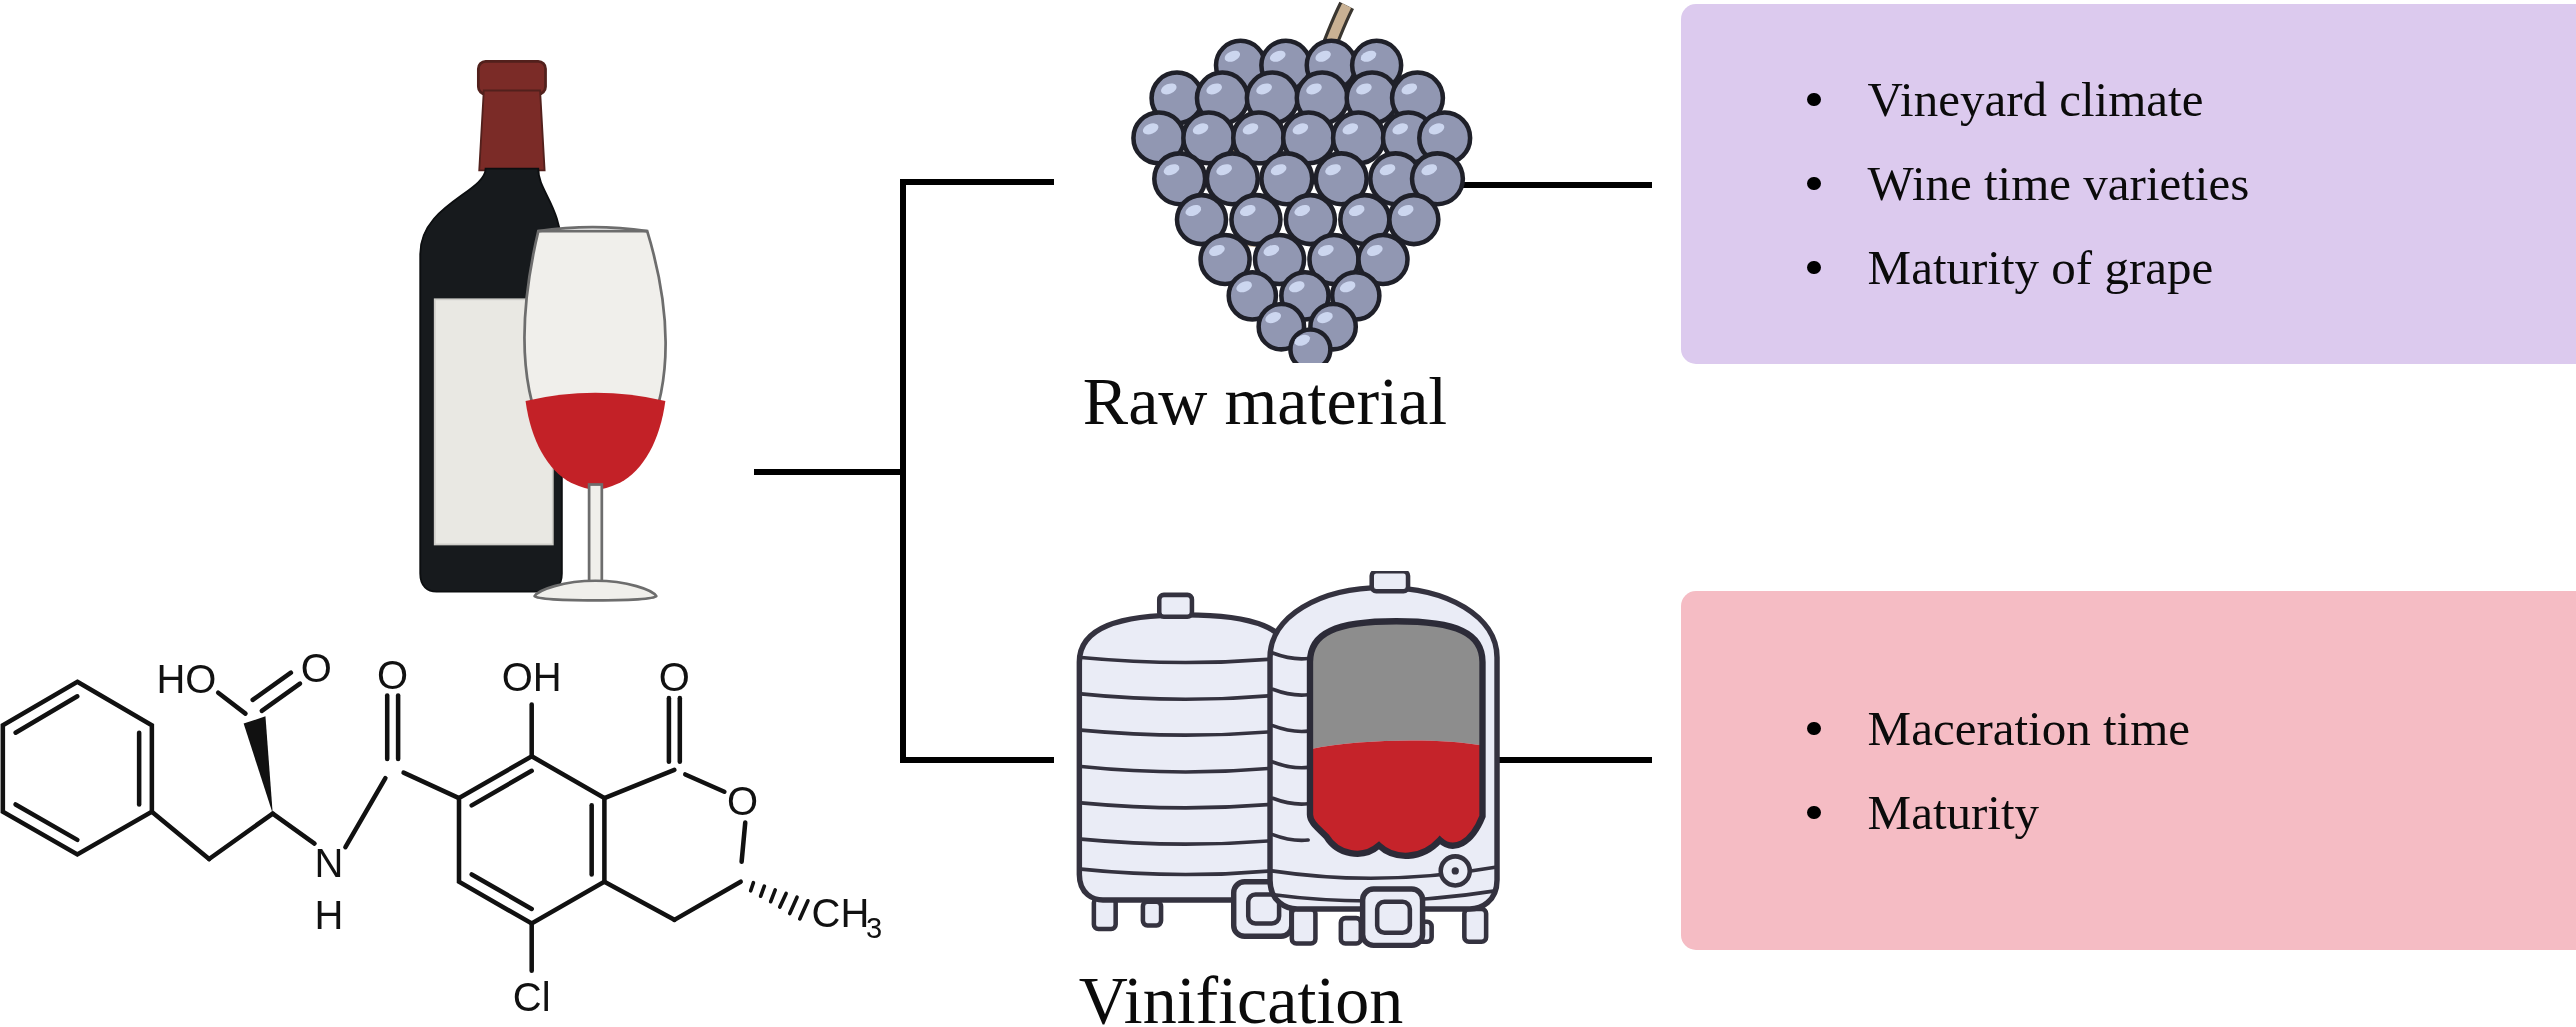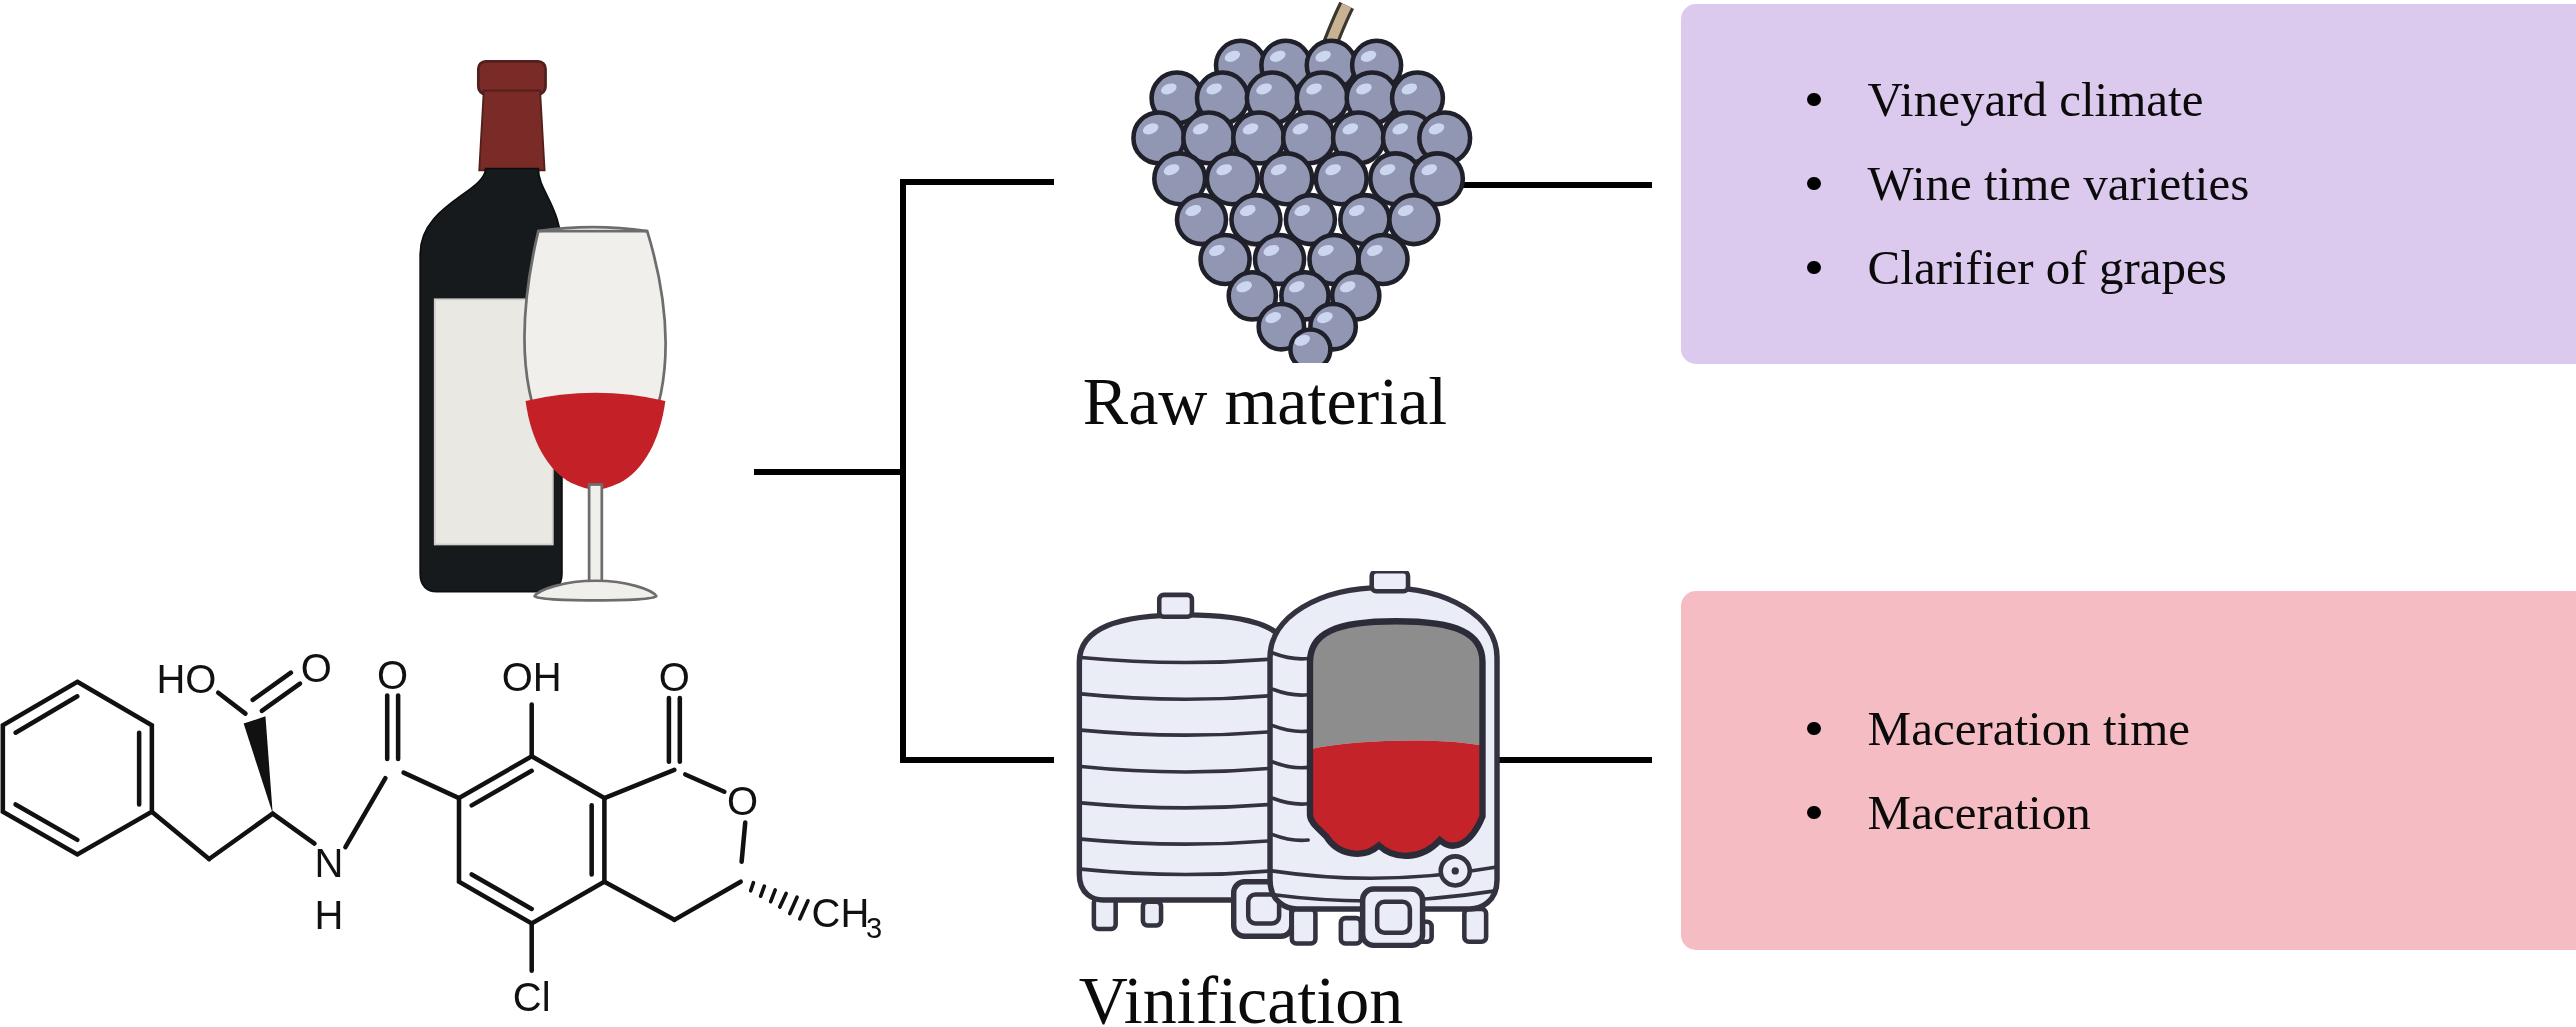--- a/index.html
+++ b/index.html
@@ -270,30 +270,30 @@
     <li>
       <span class="bullet"></span>
       <span>Vineyard climate</span>
     </li>
     <li>
       <span class="bullet"></span>
       <span>Wine time varieties</span>
     </li>
     <li>
       <span class="bullet"></span>
-      <span>Clarifier of grapes</span>
+      <span>Maturity of grape</span>
     </li>
   </ul>
 </div>
 
 <div class="factor-box" style="left: 1681px; top: 591px; height: 359px; background: rgb(245, 188, 196);">
   <ul>
     <li>
       <span class="bullet"></span>
       <span>Maceration time</span>
     </li>
     <li>
       <span class="bullet"></span>
-      <span>Maceration</span>
+      <span>Maturity</span>
     </li>
   </ul>
 </div>
 
 
 </body></html>

